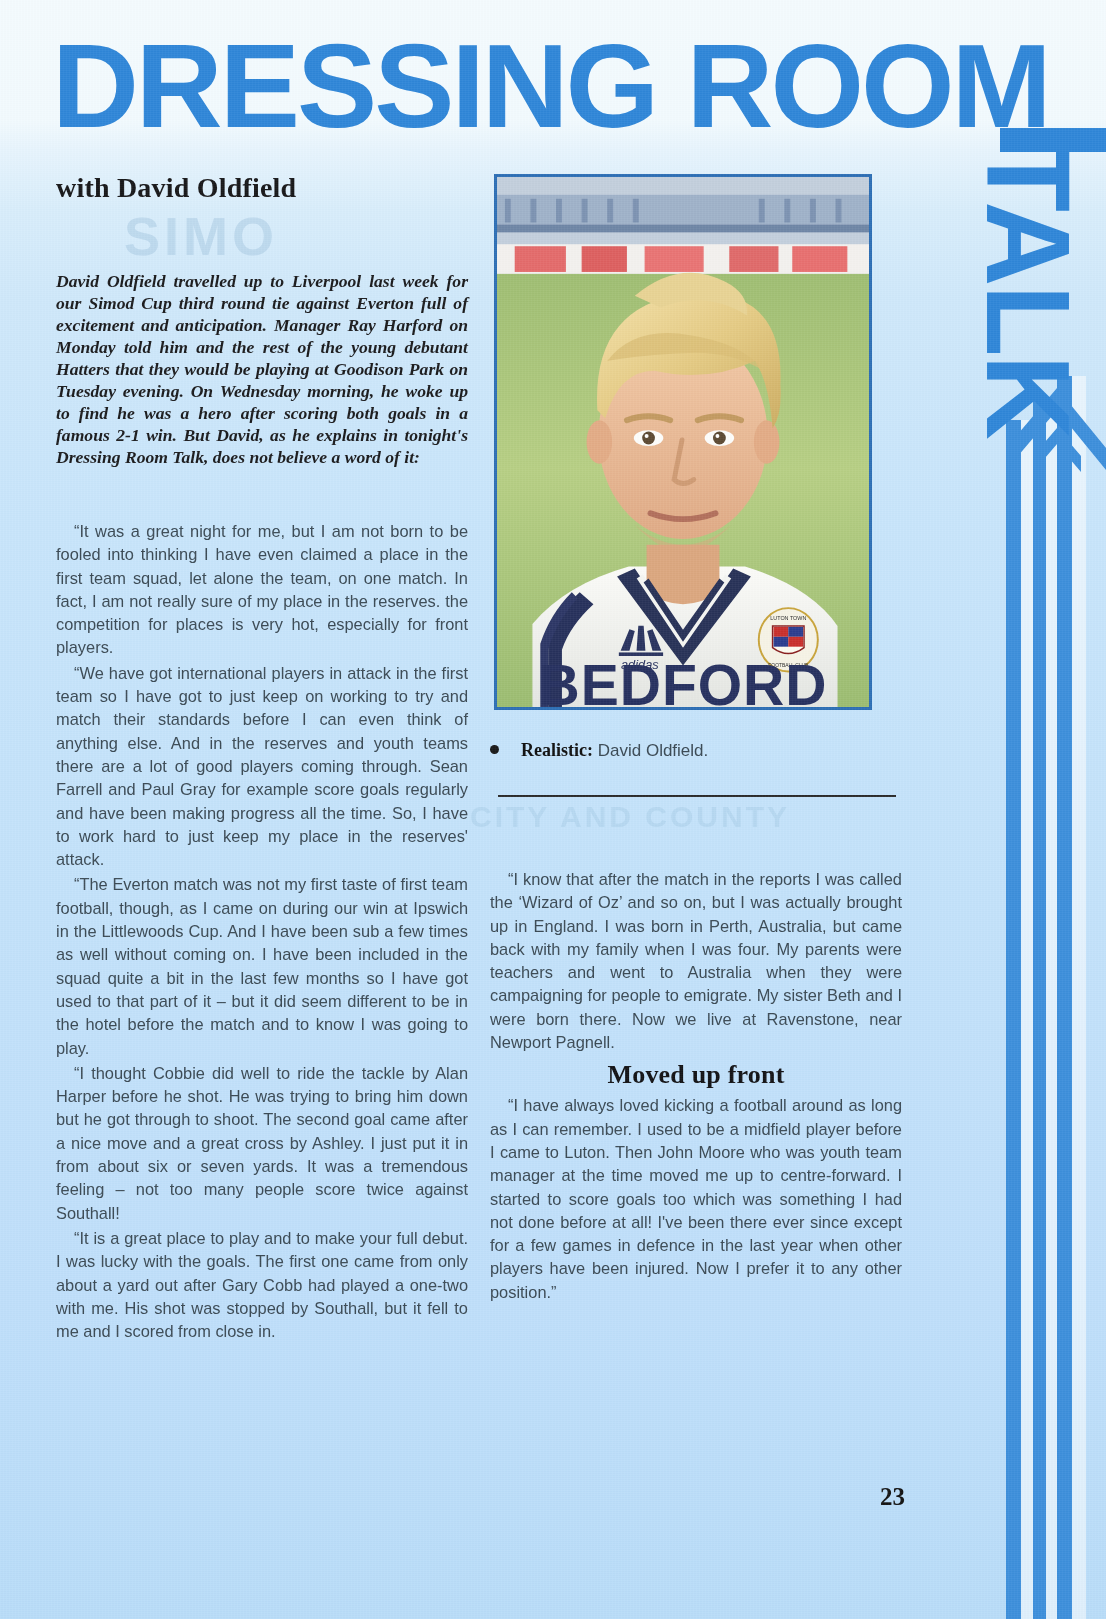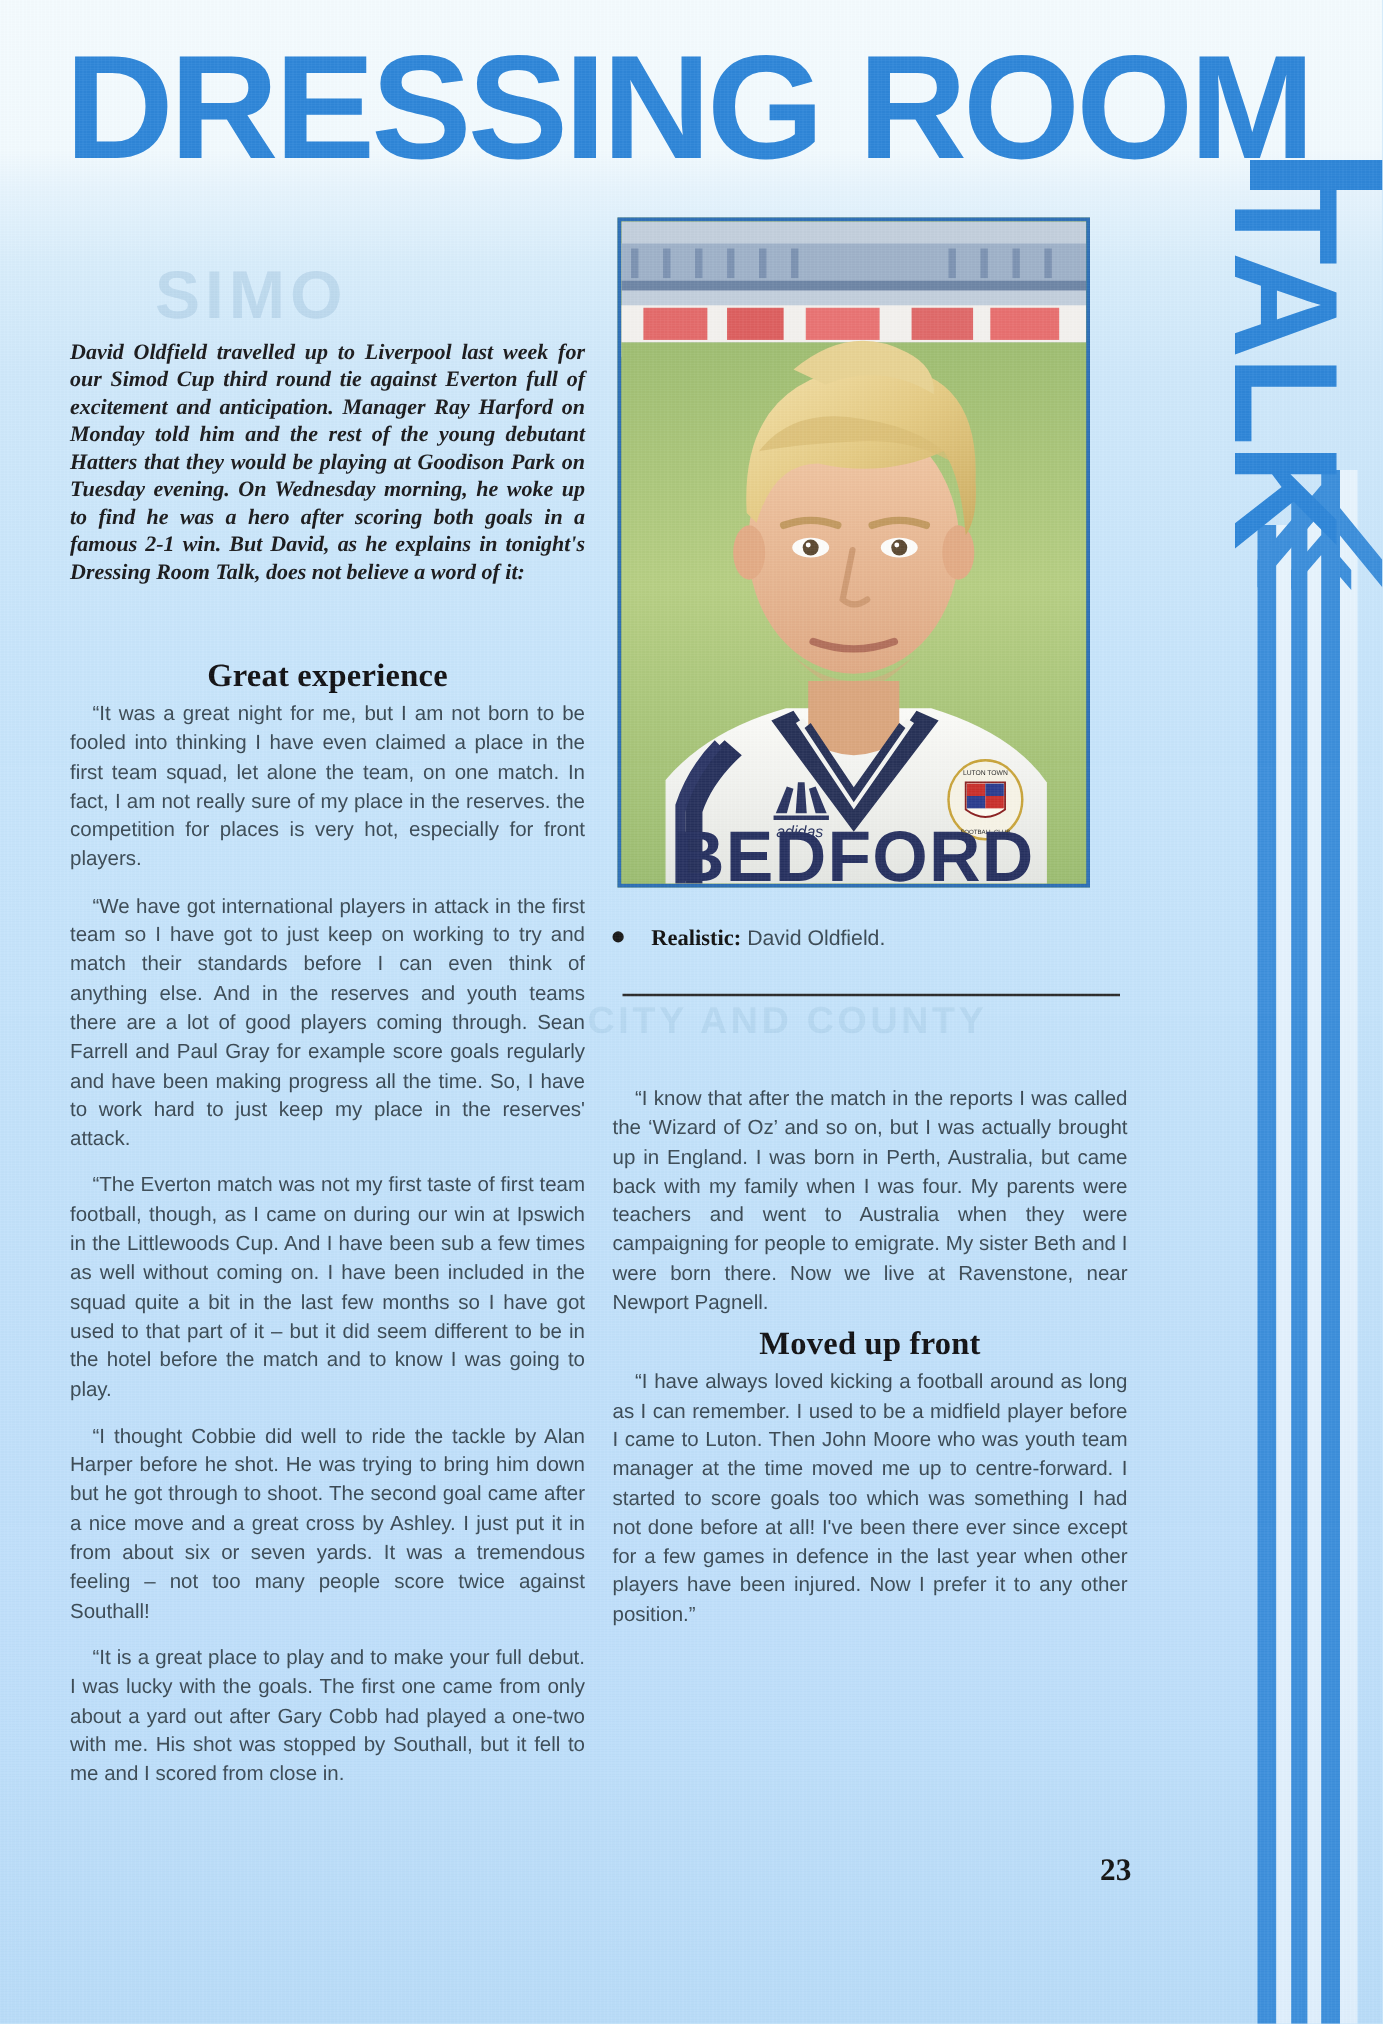--- a/index.html
+++ b/index.html
@@ -112,21 +112,21 @@
     font-family:"Liberation Serif", serif;
     font-weight:bold;
     font-size:26px;
     line-height:34px;
     color:#131316;
     text-align:center;
     margin:4px 0 2px 0;
     letter-spacing:.2px;
   }
   .para{margin:0;text-indent:18px;}
-  .para + .para{margin-top:14px;}
+  .para + .para{margin-top:2px;}
 
   
   #photo{
     position:absolute;left:494px;top:174px;width:378px;height:536px;
     border:3px solid #2d6fb5;
     box-sizing:border-box;
     overflow:hidden;
     background:#8fae6a;
   }
   #photo svg{display:block;width:100%;height:100%;}
@@ -185,20 +185,21 @@
     <polygon points="38,120 38,104 62,76 86,104 86,120 62,92" fill="#3d8fdb"></polygon>
   </svg>
 
   <div id="masthead">DRESSING ROOM</div>
   <div id="corner-block"></div>
   <div id="talk">TALK</div>
 
   <div class="ghost" id="ghost1">SIMO</div>
   <div class="ghost" id="ghost2">CITY AND COUNTY</div>
 
+  <div id="byline">with David Oldfield</div>
 
   <div id="intro">David Oldfield travelled up to Liverpool last week for our Simod Cup third round tie against Everton full of excitement and anticipation. Manager Ray Harford on Monday told him and the rest of the young debutant Hatters that they would be playing at Goodison Park on Tuesday evening. On Wednesday morning, he woke up to find he was a hero after scoring both goals in a famous 2-1 win. But David, as he explains in tonight's Dressing Room Talk, does not believe a word of it:</div>
 
   <div id="photo">
     <svg viewBox="0 0 378 536" preserveAspectRatio="none">
       <defs>
         <linearGradient id="pitch" x1="0" y1="0" x2="0" y2="1">
           <stop offset="0" stop-color="#9fbe73"></stop>
           <stop offset="0.45" stop-color="#b7cf84"></stop>
           <stop offset="1" stop-color="#9cbd72"></stop>
@@ -302,21 +303,20 @@
     </svg>
   </div>
 
   <div id="caption">
     <span class="bullet"></span><span class="lead">Realistic:</span> <span>David Oldfield.</span>
   </div>
 
   <div id="rule"></div>
 
   <div class="col" id="col-left">
-    <div class="subhead">Great experience</div>
     <p class="para">“It was a great night for me, but I am not born to be fooled into thinking I have even claimed a place in the first team squad, let alone the team, on one match. In fact, I am not really sure of my place in the reserves. the competition for places is very hot, especially for front players.</p>
     <p class="para">“We have got international players in attack in the first team so I have got to just keep on working to try and match their standards before I can even think of anything else. And in the reserves and youth teams there are a lot of good players coming through. Sean Farrell and Paul Gray for example score goals regularly and have been making progress all the time. So, I have to work hard to just keep my place in the reserves' attack.</p>
     <p class="para">“The Everton match was not my first taste of first team football, though, as I came on during our win at Ipswich in the Littlewoods Cup. And I have been sub a few times as well without coming on. I have been included in the squad quite a bit in the last few months so I have got used to that part of it – but it did seem different to be in the hotel before the match and to know I was going to play.</p>
     <p class="para">“I thought Cobbie did well to ride the tackle by Alan Harper before he shot. He was trying to bring him down but he got through to shoot. The second goal came after a nice move and a great cross by Ashley. I just put it in from about six or seven yards. It was a tremendous feeling – not too many people score twice against Southall!</p>
     <p class="para">“It is a great place to play and to make your full debut. I was lucky with the goals. The first one came from only about a yard out after Gary Cobb had played a one-two with me. His shot was stopped by Southall, but it fell to me and I scored from close in.</p>
   </div>
 
   <div class="col" id="col-right">
     <p class="para">“I know that after the match in the reports I was called the ‘Wizard of Oz’ and so on, but I was actually brought up in England. I was born in Perth, Australia, but came back with my family when I was four. My parents were teachers and went to Australia when they were campaigning for people to emigrate. My sister Beth and I were born there. Now we live at Ravenstone, near Newport Pagnell.</p>
     <div class="subhead">Moved up front</div>

